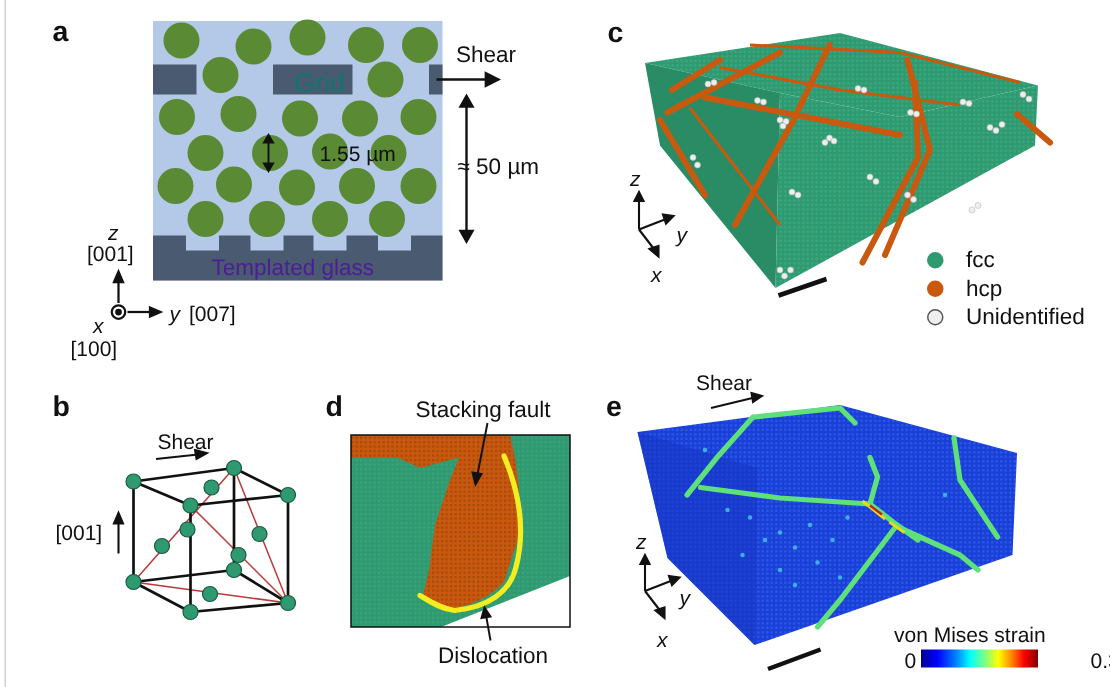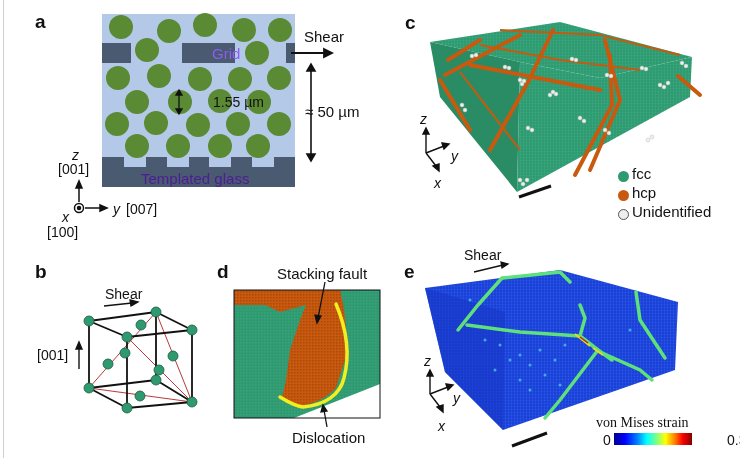--- a/index.html
+++ b/index.html
@@ -5,21 +5,21 @@
   html, body { margin:0; padding:0; background:#ffffff; }
   body { width:740px; height:458px; position:relative; overflow:hidden;
          font-family:"Liberation Sans", sans-serif; color:#111; }
   .edge-line { position:absolute; left:3px; top:0; width:1px; height:458px; background:#cfcfcf; }
   .panel-letter { position:absolute; font-weight:bold; font-size:19px; line-height:1; }
   .lbl { position:absolute; font-size:14px; line-height:1; white-space:nowrap; }
   .lbl-i { font-style:italic; }
   svg.abs { position:absolute; left:0; top:0; }
   .colorbar { position:absolute; left:614px; top:433px; width:78px; height:12px;
     background:linear-gradient(to right,#00008f 0%,#0000ff 14%,#0080ff 30%,#00ffff 42%,#80ff80 55%,#ffff00 66%,#ff8000 78%,#ff0000 88%,#800000 100%); }
-  .legend-row { position:absolute; display:flex; align-items:flex-end; gap:3px; font-size:15px; }
+  .legend-row { position:absolute; display:flex; align-items:center; gap:15px; font-size:15px; }
   .legend-dot { width:11px; height:11px; border-radius:50%; display:inline-block; }
 </style>
 </head>
 <body>
 
 <div class="edge-line"></div>
 
 <div class="panel-letter" style="left:35px;top:12px;">a</div>
 
 <svg class="abs" width="740" height="458">
@@ -79,21 +79,21 @@
 
   <g stroke="#111" stroke-width="1.5" fill="#111">
     <line x1="79" y1="202" x2="79" y2="186"></line>
     <path d="M76 188 L79 181 L82 188 Z"></path>
     <line x1="85" y1="208" x2="102" y2="208"></line>
     <path d="M100 205 L107 208 L100 211 Z"></path>
     <circle cx="79" cy="208" r="4.5" fill="none"></circle>
     <circle cx="79" cy="208" r="1.5"></circle>
   </g>
 </svg>
-<div class="lbl" style="left:196px;top:46px;color:#8b5cf6;font-size:15px;margin-left:16px;">Grid</div>
+<div class="lbl" style="left:196px;top:46px;color:#0f766e;font-size:18px;">Grid</div>
 <div class="lbl" style="left:141px;top:171px;color:#4c1d95;font-size:15px;">Templated glass</div>
 <div class="lbl" style="left:185px;top:95px;color:#111;font-size:14px;margin-left:28px;">1.55 µm</div>
 <div class="lbl" style="left:304px;top:29px;font-size:15px;">Shear</div>
 <div class="lbl" style="left:305px;top:104px;font-size:15px;">≈ 50 µm</div>
 <div class="lbl lbl-i" style="left:72px;top:148px;">z</div>
 <div class="lbl" style="left:58px;top:162px;">[001]</div>
 <div class="lbl lbl-i" style="left:113px;top:202px;">y</div>
 <div class="lbl" style="left:126px;top:202px;">[007]</div>
 <div class="lbl lbl-i" style="left:62px;top:210px;">x</div>
 <div class="lbl" style="left:47px;top:225px;">[100]</div>
@@ -349,16 +349,16 @@
     <path d="M446 384 L453 385 L448 390 Z"></path>
     <line x1="430" y1="394" x2="440" y2="407"></line>
     <path d="M437 407 L443 412 L443 405 Z"></path>
   </g>
 </svg>
 <div class="lbl" style="left:464px;top:248px;">Shear</div>
 <div class="lbl lbl-i" style="left:424px;top:354px;">z</div>
 <div class="lbl lbl-i" style="left:453px;top:391px;">y</div>
 <div class="lbl lbl-i" style="left:438px;top:419px;">x</div>
 
-<div class="lbl" style="left:596px;top:416px;font-size:14px;font-family:Liberation Serif, serif;">von Mises strain</div>
+<div class="lbl" style="left:596px;top:416px;font-size:14px;">von Mises strain</div>
 <div class="lbl" style="left:603px;top:433px;font-size:14px;">0</div>
 <div class="colorbar"></div>
 <div class="lbl" style="left:695px;top:433px;font-size:14px;margin-left:32px;">0.3</div>
 
 </body></html>

